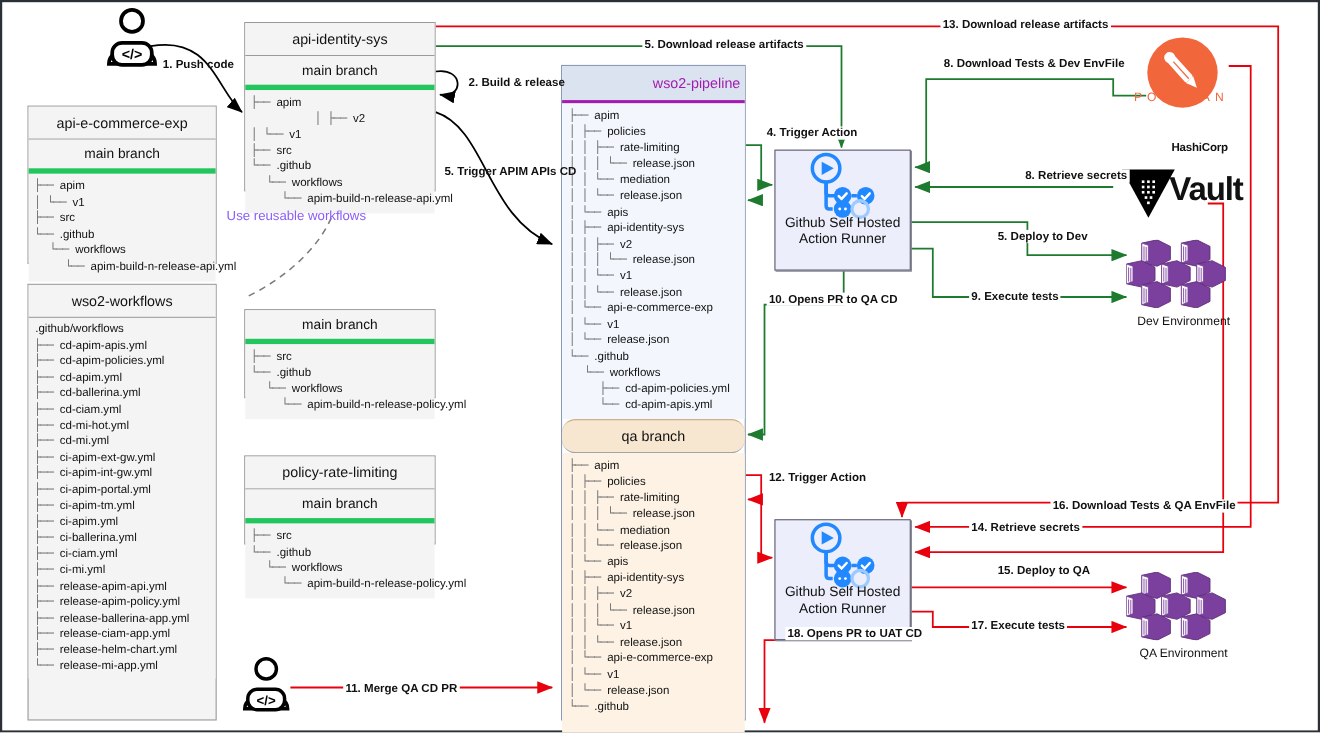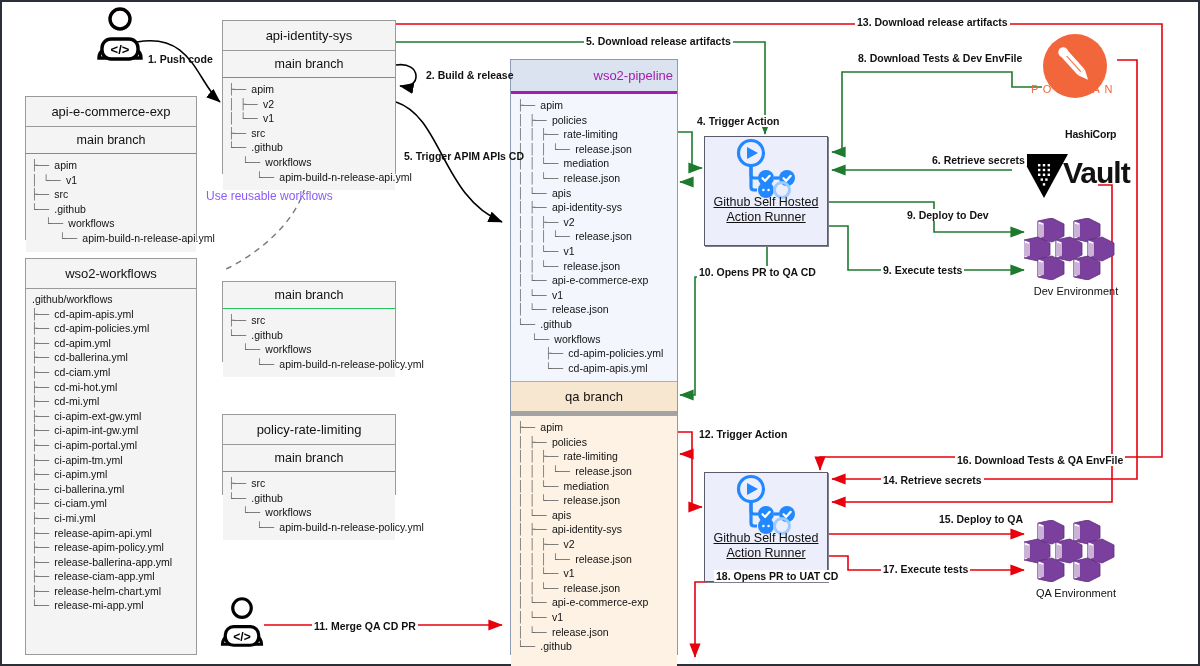--- a/index.html
+++ b/index.html
@@ -10,46 +10,46 @@
   }
   #canvas { position:absolute; left:0; top:0; width:1200px; height:666px;
             border:2px solid #2b2f38; background:#fff; }
   .abs { position:absolute; }
 
   
   .card { position:absolute; background:#f4f4f4; border:1px solid #9a9a9a; }
   .card .hdr { text-align:center; font-size:13px; color:#111; padding:7px 4px;
                border-bottom:1px solid #9a9a9a; background:#f4f4f4; }
   .card .sub { text-align:center; font-size:12.5px; color:#111; padding:6px 4px;
-               border-bottom:1px solid #22c55e; background:#f4f4f4; }
+               border-bottom:5px solid #22c55e; background:#f4f4f4; }
   .card .body { padding:4px 5px 6px 5px; background:#f4f4f4; }
 
   
   .t { font-size:10.5px; color:#111; line-height:14.6px; white-space:nowrap;
        font-family:"Liberation Sans", sans-serif; }
   .t .g { color:#6f6f6f; font-family:"DejaVu Sans Mono", monospace;
           font-size:10.5px; letter-spacing:-0.5px; }
 
   
   .pipe { position:absolute; border:1px solid #8c9ab5; }
   .pipe .phdr { text-align:right; font-size:13px; color:#a21caf; padding:8px 4px;
                 background:#dae3ef; border-bottom:3px solid #a21caf; }
   .branch-hdr { text-align:center; font-size:13px; color:#111; padding:7px 4px; }
   .dev-hdr { background:#eef2fa; border-bottom:1px solid #8c9ab5; }
   .dev-body { background:#f3f7fd; }
-  .qa-hdr  { background:#f7e6d0; border-top:1px solid #c9a883; border-bottom:5px solid #a3a3a3; }
+  .qa-hdr  { background:#f7e6d0; border-top:1px solid #c9a883; border-bottom:1px solid #a3a3a3;border-radius:12px; }
   .qa-body { background:#fdf2e4; }
   .branch-body { padding:4px 5px 6px 6px; }
 
   
   .runner { position:absolute; background:#eceefb; border:1px solid #5b5b6b;
             box-shadow:1px 1px 0 #7e7e8c; display:flex; flex-direction:column;
             align-items:center; justify-content:flex-start; }
   .runner .rlabel { font-size:12.5px; color:#111; text-align:center; line-height:15px;
-                    margin-top:-6px;text-decoration:underline; }
+                    margin-top:-6px; }
 
   
   .envwrap { position:absolute; text-align:center; }
   .envlabel { font-size:11px; color:#111; margin-top:1px; }
 
   
   .elab { position:absolute; font-size:10.5px; font-weight:bold; color:#111;
           white-space:nowrap; background:#fff; padding:0 2px; line-height:12px; }
   .elab.plain { background:transparent; font-weight:bold; }
   .note { position:absolute; font-size:12px; color:#8b5cf6; white-space:nowrap; }
@@ -143,21 +143,21 @@
       <rect x="10" y="33" width="36" height="20" rx="9" fill="#fff" stroke="#000" stroke-width="3.4"></rect>
       <text x="28" y="48" font-family="'Liberation Sans',sans-serif" font-size="13" font-weight="bold" text-anchor="middle" fill="#000">&lt;/&gt;</text>
     </svg>
   </div>
 
   <div class="card" style="left:220px; top:18px; width:174px; height:154px;">
     <div class="hdr">api-identity-sys</div>
     <div class="sub">main branch</div>
     <div class="body">
         <div class="t" style="padding-left: 0px;"><span class="g">├── </span><span>apim</span></div>
-        <div class="t" style="padding-left: 0px;"><span class="g">│  ├── </span><span>v2</span></div>
+        <div class="t" style="padding-left: 0px; text-align: center;"><span class="g">│  ├── </span><span>v2</span></div>
         <div class="t" style="padding-left: 0px;"><span class="g">│  └── </span><span>v1</span></div>
         <div class="t" style="padding-left: 0px;"><span class="g">├── </span><span>src</span></div>
         <div class="t" style="padding-left: 0px;"><span class="g">└── </span><span>.github</span></div>
         <div class="t" style="padding-left: 14px;"><span class="g">└── </span><span>workflows</span></div>
         <div class="t" style="padding-left: 28px;"><span class="g">└── </span><span>apim-build-n-release-api.yml</span></div>
       </div>
   </div>
 
   <div class="card" style="left:23px; top:94px; width:172px; height:144px;">
     <div class="hdr">api-e-commerce-exp</div>
@@ -448,27 +448,27 @@
     <div class="envlabel">Dev Environment</div>
   </div>
 
   <div class="note" style="left:204px; top:187px;">Use reusable workflows</div>
 
   <div class="elab plain" style="left:144px; top:51px;">1. Push code</div>
   <div class="elab plain" style="left:422px; top:67px;">2. Build &amp; release</div>
   <div class="elab plain" style="left:400px; top:148px;">5. Trigger APIM APIs CD</div>
   <div class="elab" style="left:693px; top:113px;">4. Trigger Action</div>
   <div class="elab" style="left:582px; top:33px;">5. Download release artifacts</div>
-  <div class="elab" style="left:928px; top:152px;">6. Retrieve secrets</div>
-  <div class="elab" style="left:903px; top:207px;">9. Deploy to Dev</div>
+  <div class="elab" style="left:928px; top:152px;">8. Retrieve secrets</div>
+  <div class="elab" style="left:903px; top:207px;">5. Deploy to Dev</div>
   <div class="elab" style="left:854px; top:50px;">8. Download Tests &amp; Dev EnvFile</div>
   <div class="elab" style="left:879px; top:262px;">9. Execute tests</div>
   <div class="elab" style="left:695px; top:264px;">10. Opens PR to QA CD</div>
   <div class="elab" style="left:310px; top:618px;">11. Merge QA CD PR</div>
   <div class="elab" style="left:695px; top:426px;">12. Trigger Action</div>
   <div class="elab" style="left:853px; top:14px;">13. Download release artifacts</div>
   <div class="elab" style="left:879px; top:472px;">14. Retrieve secrets</div>
-  <div class="elab" style="left:903px; top:511px;margin-left:32px;">15. Deploy to QA</div>
+  <div class="elab" style="left:903px; top:511px;">15. Deploy to QA</div>
   <div class="elab" style="left:953px; top:452px;">16. Download Tests &amp; QA EnvFile</div>
   <div class="elab" style="left:879px; top:561px;">17. Execute tests</div>
   <div class="elab" style="left:712px; top:568px;">18. Opens PR to UAT CD</div>
 
 </div>
 
 </body></html>

